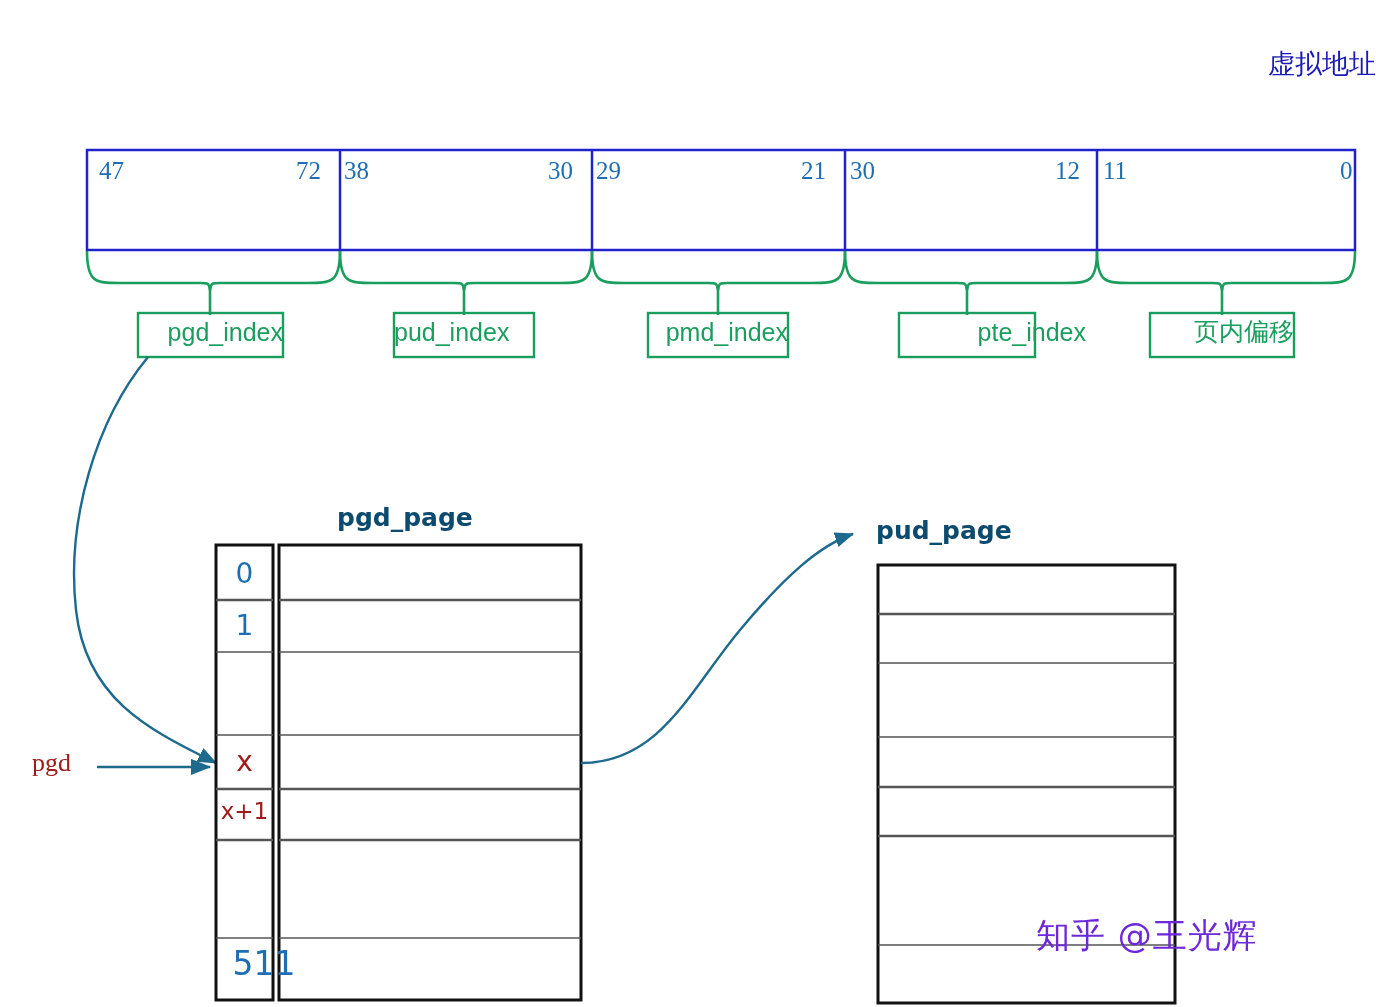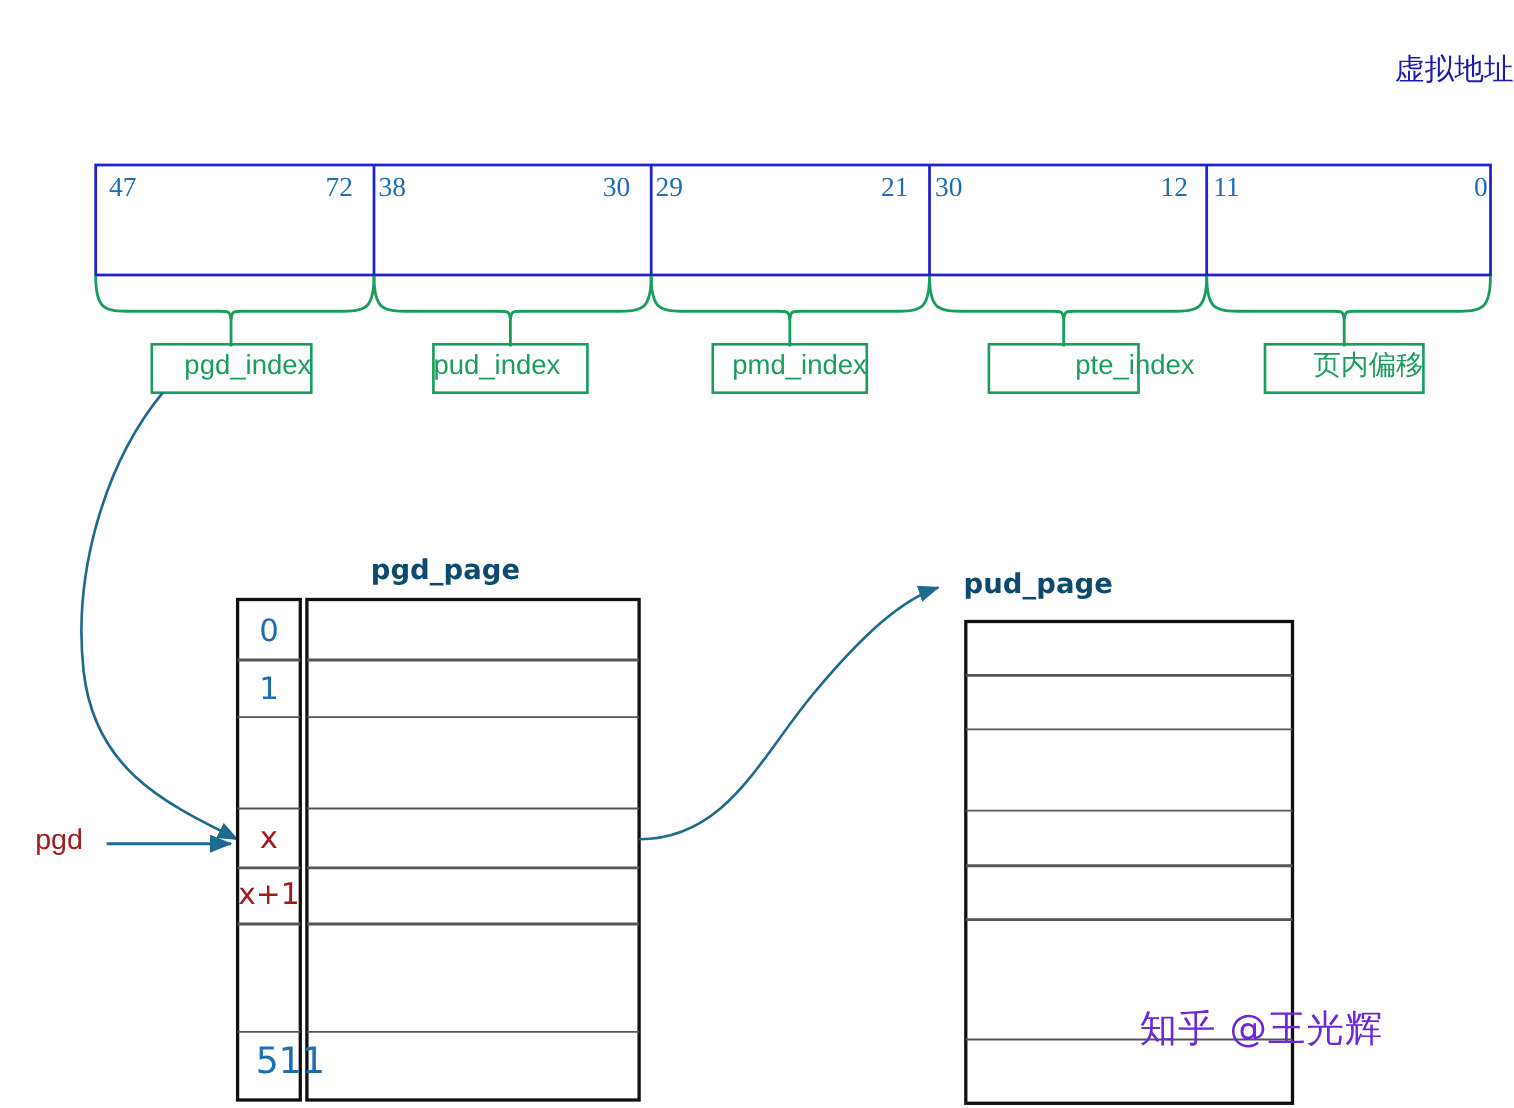--- a/index.html
+++ b/index.html
@@ -74,21 +74,21 @@
     font-family: "DejaVu Sans", sans-serif;
     line-height: 1;
   }
   .idx-blue { color: #1f6eb4; }
   .idx-red  { color: #a01b1b; }
 
   #pgd-label {
     left: 32px; top: 750px;
     font-size: 26px;
     color: #a01b1b;
-    font-family: Liberation Sans, sans-serif;
+    font-family: Liberation Serif, serif;
   }
   #watermark {
     left: 1036px; top: 918px;
     font-size: 34px;
     color: #6d28d9;
     font-family: "DejaVu Sans", sans-serif;
     letter-spacing: 1px;
   }
 </style>
 </head>
@@ -196,19 +196,19 @@
 <div class="lbl fieldlabel" style="left:950px;width:136px">pte_index</div>
 <div class="lbl fieldlabel cjk" style="left:1150px;width:144px;top:319px">页内偏移</div>
 
 <div class="lbl tabletitle" id="pgd-page-title">pgd_page</div>
 <div class="lbl tabletitle" id="pud-page-title">pud_page</div>
 
 <div class="idxtext idx-blue" style="left:216px;width:57px;top:560px">0</div>
 <div class="idxtext idx-blue" style="left:216px;width:57px;top:612px">1</div>
 <div class="idxtext idx-blue" style="left:216px;width:57px;top:680px"></div>
 <div class="idxtext idx-red" style="left:216px;width:57px;top:748px">x</div>
-<div class="idxtext idx-red" style="left:214px;width:61px;top:800px;font-size:27px">x+1</div>
+<div class="idxtext idx-red" style="left:214px;width:61px;top:800px;font-size:23px">x+1</div>
 <div class="idxtext idx-red" style="left:216px;width:57px;top:880px"></div>
 <div class="idxtext idx-blue" style="left:226px;width:76px;top:947px;font-size:33px">511</div>
 
 <div class="lbl" id="pgd-label">pgd</div>
 
 <div class="lbl" id="watermark">知乎 @王光辉</div>
 
 </body></html>

